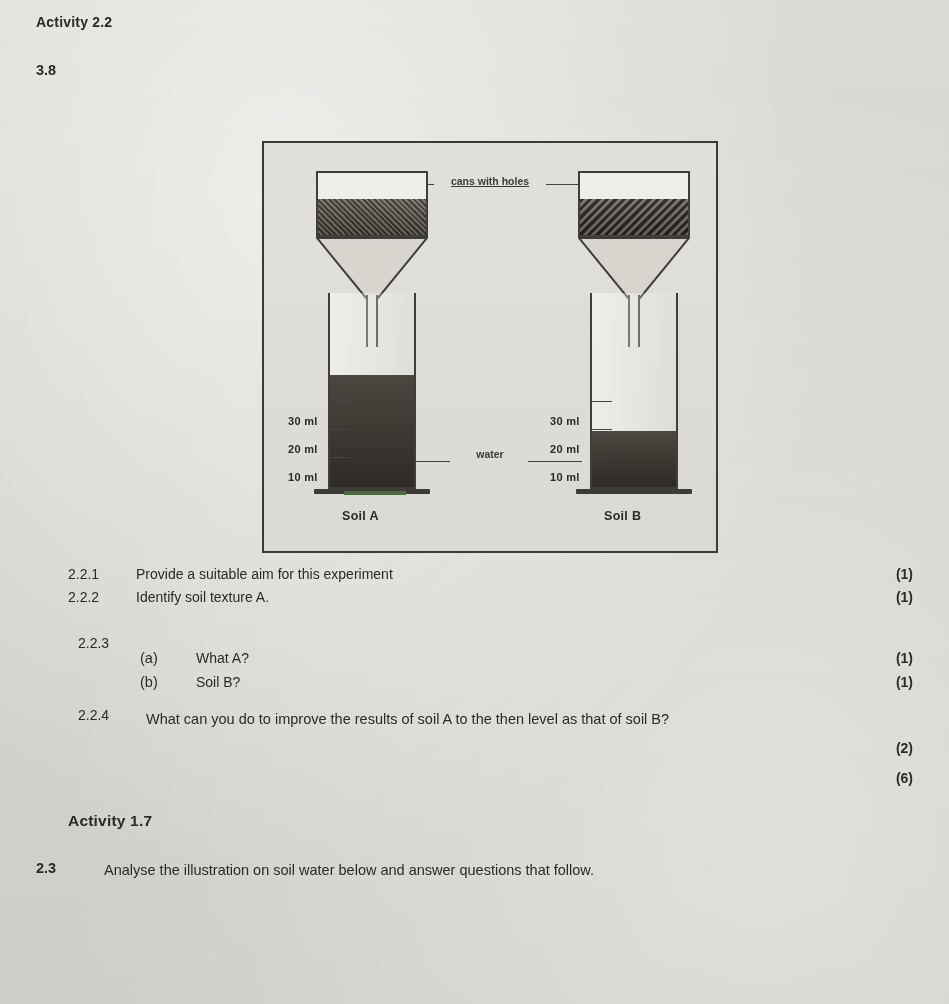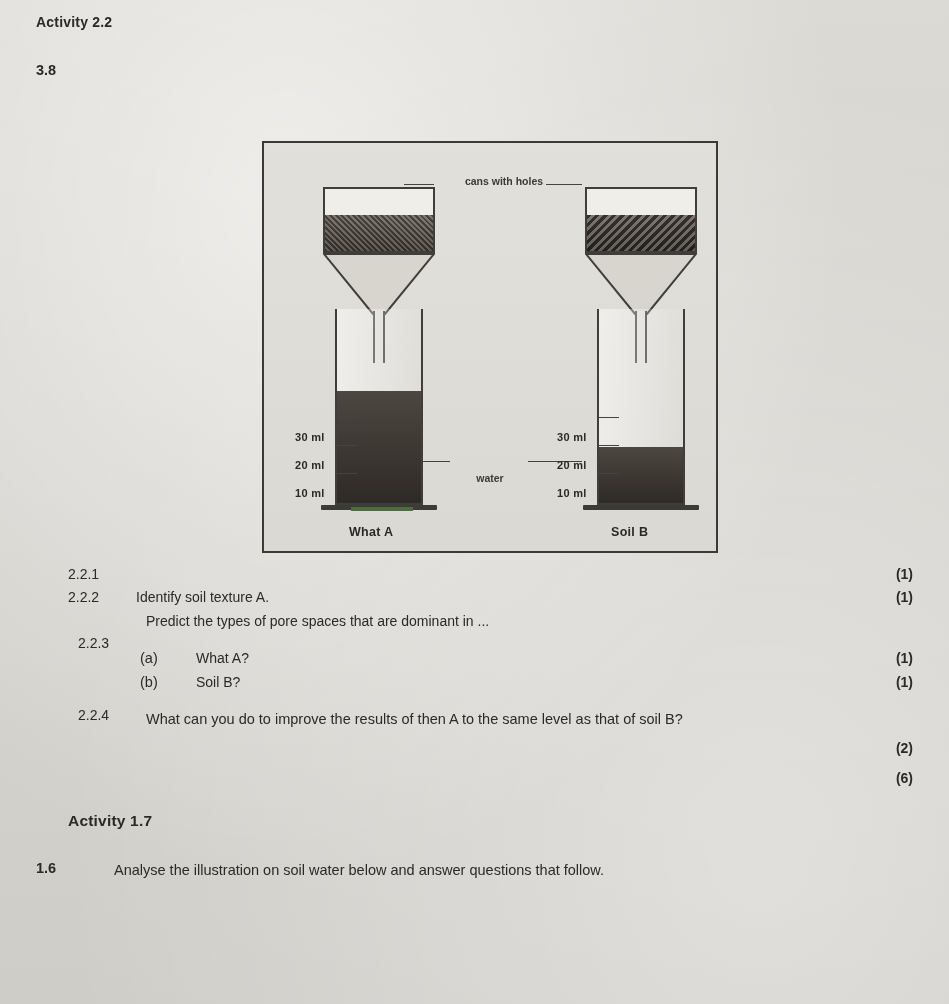--- a/index.html
+++ b/index.html
@@ -58,21 +58,21 @@
   
   #diagram-frame {
     position: absolute;
     left: 262px;
     top: 141px;
     width: 452px;
     height: 408px;
     border: 2px solid #3a3a38;
     background: linear-gradient(180deg,#e2e0db 0%, #dbd9d4 100%);
   }
-  .apparatus { position: absolute; top: 16px; width: 180px; height: 100%; margin-left: 7px; }
+  .apparatus { position: absolute; top: 0; width: 180px; height: 100%; }
   #apparatus-a { left: 28px; }
   #apparatus-b { left: 290px; }
 
   
   .can {
     position: absolute;
     left: 24px;
     top: 28px;
     width: 112px;
     height: 66px;
@@ -212,41 +212,41 @@
   #q223b-text { left: 196px; top: 674px; }
   #q223b-marks { top: 674px; }
 
   #q224-num { left: 78px; top: 707px; }
   #q224-text { left: 146px; top: 707px; width: 700px; line-height: 25px; }
   #q224-marks { top: 740px; }
 
   #total-marks { top: 770px; }
 
   #q23-num { left: 36px; top: 860px; }
-  #q23-text { left: 104px; top: 860px; margin-left: 10px; }
+  #q23-text { left: 104px; top: 860px; }
 </style>
 </head>
 <body>
 
 <div class="paper"></div>
 
 <div class="content">
 
   <div class="act-heading" id="activity-22-heading">Activity 2.2</div>
 
   <div class="q-num" id="intro-num">3.8</div>
 
 
   <div id="diagram-frame">
 
-    <div class="annot" style="left:180px; top:32px; width:120px;">cans with holes</div>
+    <div class="annot" style="left:166px; top:32px; width:120px;text-decoration:underline;">cans with holes</div>
     <div class="leader" style="left:140px; top:41px; width:30px;"></div>
     <div class="leader" style="left:282px; top:41px; width:36px;"></div>
 
-    <div class="annot" style="left:186px; top:329px; width:80px;">water</div>
+    <div class="annot" style="left:186px; top:305px; width:80px;">water</div>
     <div class="leader" style="left:122px; top:318px; width:64px;"></div>
     <div class="leader" style="left:264px; top:318px; width:54px;"></div>
 
     <div class="apparatus" id="apparatus-a">
       <div class="can">
         <div class="soil-fill"></div>
       </div>
 
       <div class="funnel">
         <svg class="cone-outline" viewBox="0 0 112 62" preserveAspectRatio="none">
@@ -262,21 +262,21 @@
         <div class="tick" style="top:164px;"></div>
       </div>
 
       <div class="scale-label" style="left:-4px; top:272px;">30 ml</div>
       <div class="scale-label" style="left:-4px; top:300px;">20 ml</div>
       <div class="scale-label" style="left:-4px; top:328px;">10 ml</div>
 
       <div class="base" style="left:22px; top:346px; width:116px;"></div>
       <div class="base-green" style="left:52px; top:348px; width:62px;"></div>
 
-      <div class="soil-caption" style="left:50px; top:366px;">What A</div>
+      <div class="soil-caption" style="left:50px; top:366px;">Soil A</div>
     </div>
 
     <div class="apparatus" id="apparatus-b">
       <div class="can">
         <div class="soil-fill coarse"></div>
       </div>
 
       <div class="funnel">
         <svg class="cone-outline" viewBox="0 0 112 62" preserveAspectRatio="none">
           <polygon points="1,1 111,1 62,61 50,61" fill="#d7d5ce" stroke="#3f3e3c" stroke-width="2"></polygon>
@@ -295,41 +295,41 @@
       <div class="scale-label" style="left:-4px; top:300px;">20 ml</div>
       <div class="scale-label" style="left:-4px; top:328px;">10 ml</div>
 
       <div class="base" style="left:22px; top:346px; width:116px;"></div>
 
       <div class="soil-caption" style="left:50px; top:366px;">Soil B</div>
     </div>
   </div>
 
   <div class="qline" id="q221-num">2.2.1</div>
+  <div class="qline" id="q221-text">Provide a suitable aim for this experiment</div>
   <div class="marks" id="q221-marks">(1)</div>
 
   <div class="qline" id="q222-num">2.2.2</div>
   <div class="qline" id="q222-text">Identify soil texture A.</div>
   <div class="marks" id="q222-marks">(1)</div>
 
   <div class="qline" id="q223-num">2.2.3</div>
-  <div class="qline" id="q223-text">Predict the types of pore spaces that are dominant in ...</div>
 
   <div class="qlabel" id="q223a-label">(a)</div>
   <div class="qline" id="q223a-text">What A?</div>
   <div class="marks" id="q223a-marks">(1)</div>
 
   <div class="qlabel" id="q223b-label">(b)</div>
   <div class="qline" id="q223b-text">Soil B?</div>
   <div class="marks" id="q223b-marks">(1)</div>
 
   <div class="qline" id="q224-num">2.2.4</div>
-  <div class="q-text" id="q224-text">What can you do to improve the results of then A to the same level as that of soil B?</div>
+  <div class="q-text" id="q224-text">What can you do to improve the results of soil A to the then level as that of soil B?</div>
   <div class="marks" id="q224-marks">(2)</div>
 
   <div class="marks" id="total-marks">(6)</div>
 
   <div class="act-heading" id="activity-23-heading">Activity 1.7</div>
 
-  <div class="q-num" id="q23-num">1.6</div>
+  <div class="q-num" id="q23-num">2.3</div>
   <div class="q-text" id="q23-text">Analyse the illustration on soil water below and answer questions that follow.</div>
 
 </div>
 
 </body></html>

